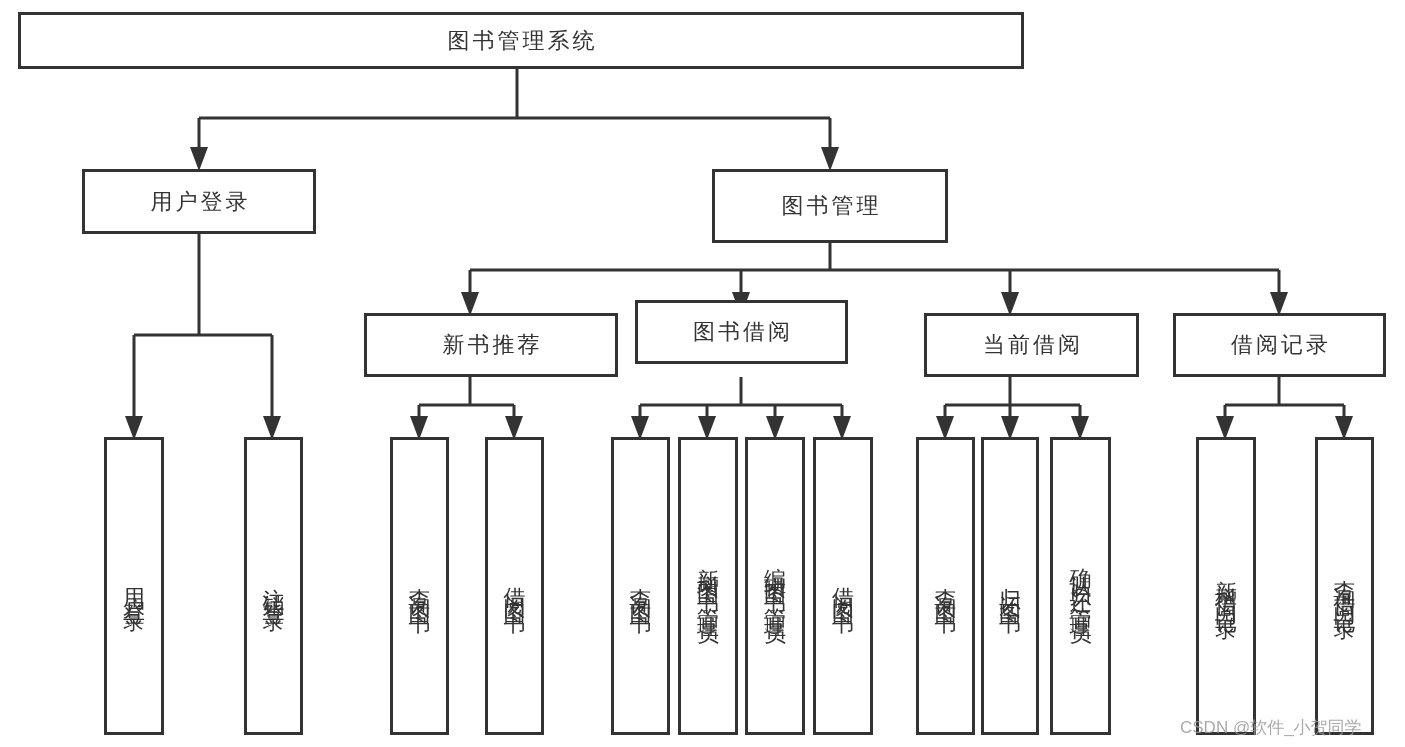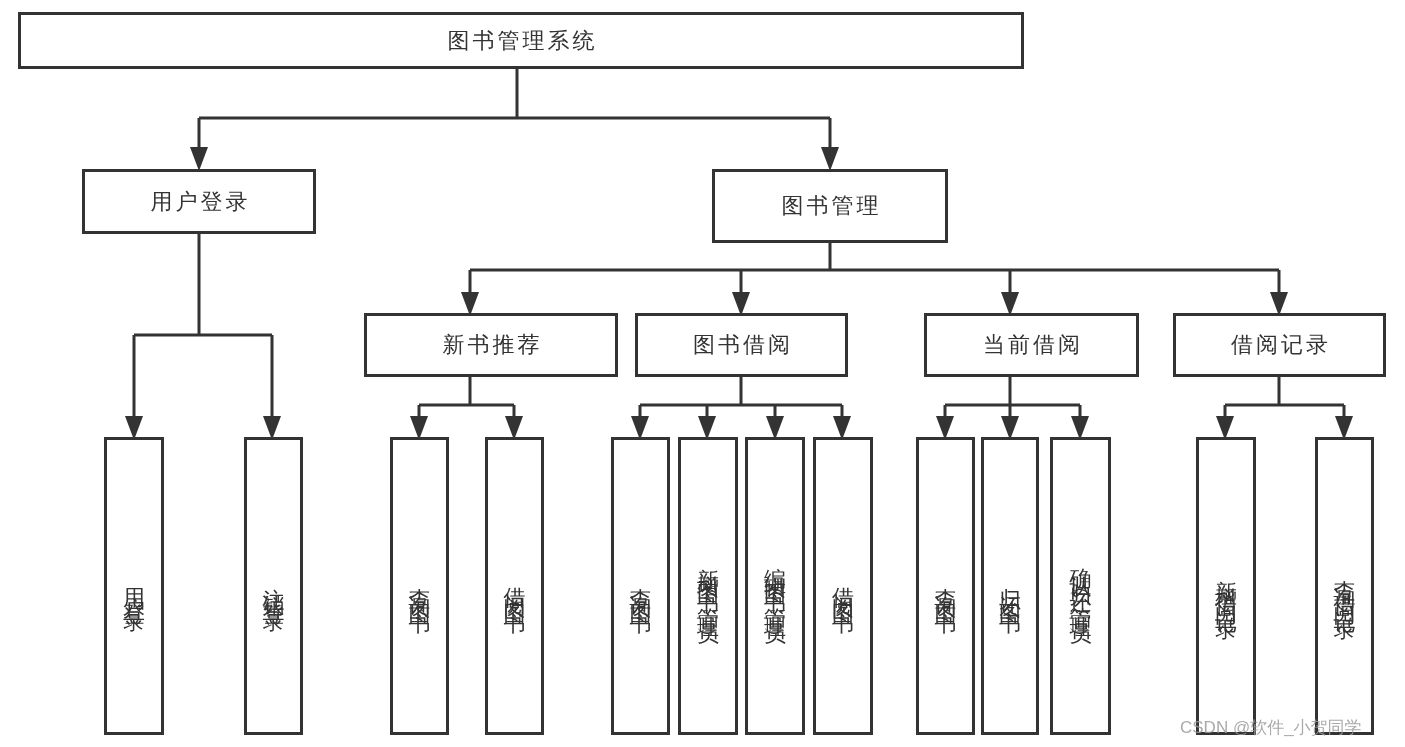--- a/index.html
+++ b/index.html
@@ -125,21 +125,21 @@
   <div class="node node-h" style="left:82px;top:169px;width:234px;height:65px">
     <span>用户登录</span>
   </div>
   <div class="node node-h" style="left:712px;top:169px;width:236px;height:74px">
     <span>图书管理</span>
   </div>
 
   <div class="node node-h" style="left:364px;top:313px;width:254px;height:64px">
     <span>新书推荐</span>
   </div>
-  <div class="node node-h" style="left:635px;top:313px;width:213px;height:64px">
+  <div class="node node-h" style="left:635px;top:300px;width:213px;height:64px">
     <span>图书借阅</span>
   </div>
   <div class="node node-h" style="left:924px;top:313px;width:215px;height:64px">
     <span>当前借阅</span>
   </div>
   <div class="node node-h" style="left:1173px;top:313px;width:213px;height:64px">
     <span>借阅记录</span>
   </div>
 
   <div class="node node-v" style="left:104px;top:437px;width:60px;height:298px">

